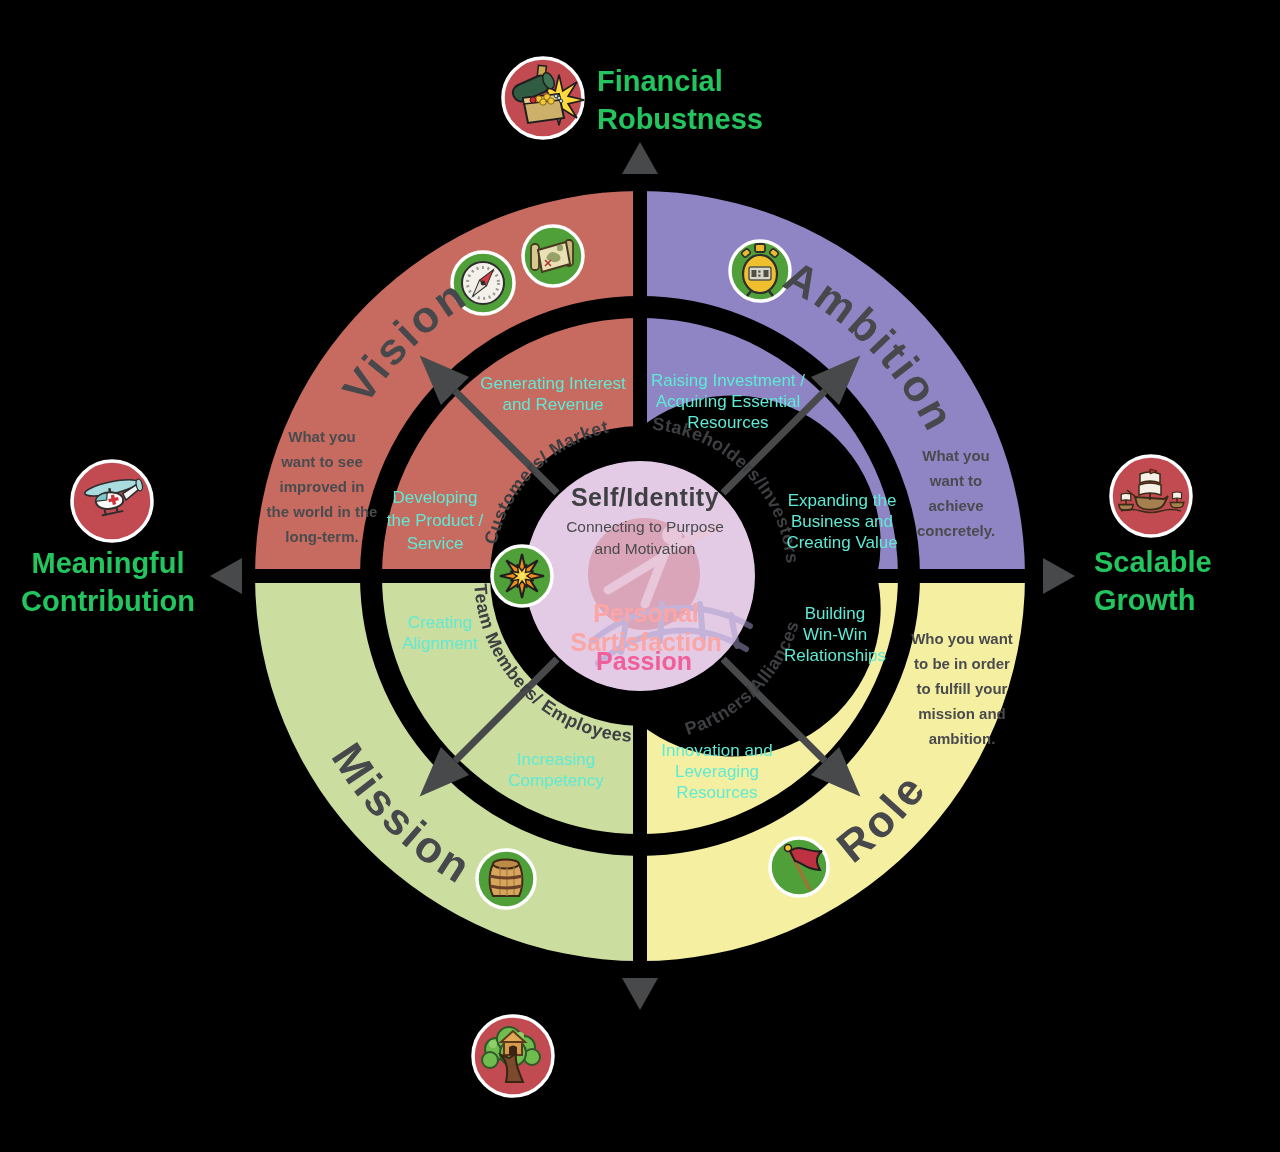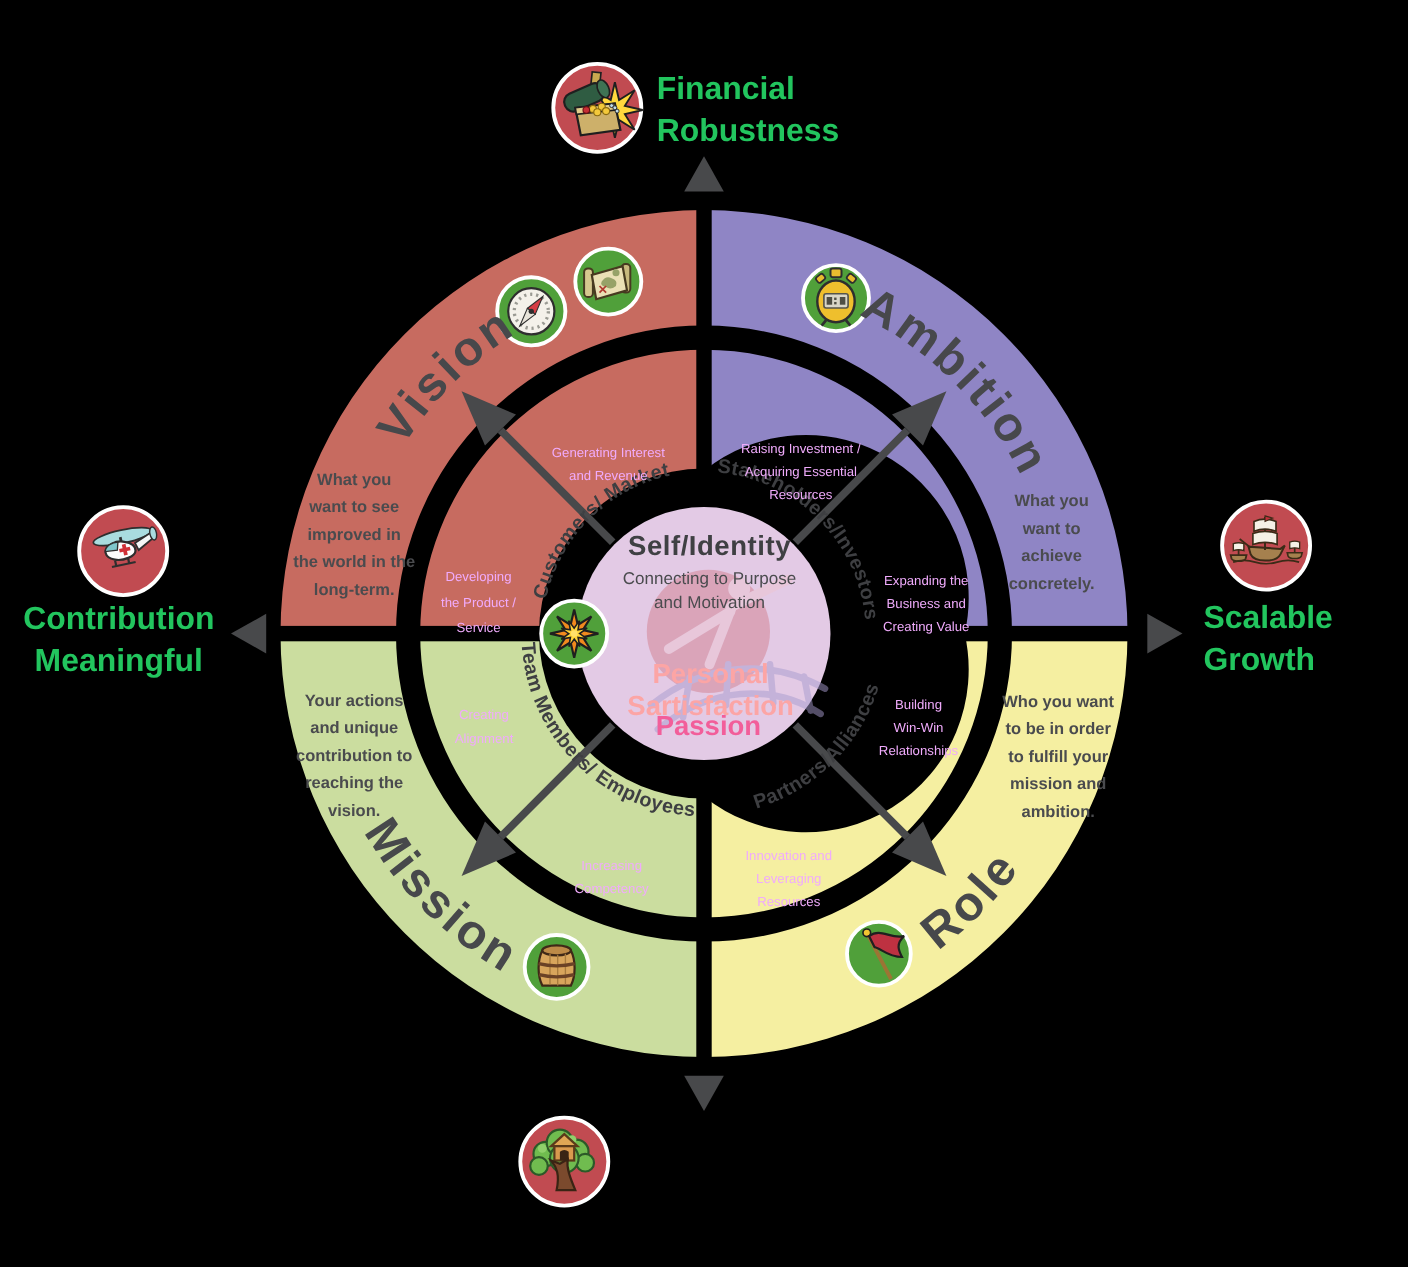--- a/index.html
+++ b/index.html
@@ -2,21 +2,21 @@
 <html><head>
 <meta charset="utf-8">
 <style>
   html,body{margin:0;padding:0;background:#000;}
   #stage{position:relative;width:1280px;height:1152px;background:#000;overflow:hidden;
          font-family:"Liberation Sans",sans-serif;color:#4D4E51;}
   #stage svg{position:absolute;left:0;top:0;}
   .txt{position:absolute;transform:translate(-50%,-50%);text-align:center;white-space:nowrap;}
   .txt span{display:block;}
   .desc{font-size:15px;font-weight:700;line-height:25px;color:#4A4B4E;}
-  .action{font-size:12px;font-weight:400;line-height:21px;color:#f0abfc;margin-top:28px;}
+  .action{font-size:17px;font-weight:400;line-height:21px;color:#5eead4;}
   .action.lh23{line-height:23px;}
   .outer-label{font-size:29px;font-weight:700;color:#22c55e;line-height:38px;}
   .left-anchor{transform:translate(0,-50%);text-align:left;}
   .center-title{font-size:25px;font-weight:700;letter-spacing:.5px;color:#3F4043;}
   .center-sub{font-size:15.5px;font-weight:400;line-height:22px;color:#4A4B4E;}
   .center-bold{font-size:25px;font-weight:700;line-height:29px;color:#fca5a5;}
   .passion{font-size:25px;font-weight:700;color:#F25E9A;}
   .qtitle-text{font-size:44px;font-weight:700;letter-spacing:3px;fill:#47484B;}
   .ringlabel-text{font-size:18px;font-weight:700;letter-spacing:.4px;fill:#3E3F42;}
   .gc{fill:#50A03A;stroke:#fff;stroke-width:3.5px;}
@@ -262,48 +262,41 @@
   <text class="ringlabel-text" text-anchor="middle">
     <textPath href="#arcLabelBottom" startOffset="75%" text-anchor="middle">Partners/Alliances</textPath>
   </text>
 </svg>
 
 <div class="txt outer-label left-anchor" style="left:597px;top:100px;">
   <span>Financial</span>
   <span>Robustness</span>
 </div>
 <div class="txt outer-label" style="left:108px;top:582px;">
+  <span>Meaningful</span>
   <span>Contribution</span>
-  <span>Meaningful</span>
 </div>
 <div class="txt outer-label left-anchor" style="left:1094px;top:581px;">
   <span>Scalable</span>
   <span>Growth</span>
 </div>
 
 <div class="txt desc" style="left:322px;top:486px;">
   <span>What you</span>
   <span>want to see</span>
   <span>improved in</span>
   <span>the world in the</span>
   <span>long-term.</span>
 </div>
 <div class="txt desc" style="left:956px;top:493px;">
   <span>What you</span>
   <span>want to</span>
   <span>achieve</span>
   <span>concretely.</span>
 </div>
-<div class="txt desc" style="left:322px;top:687px;">
-  <span>Your actions</span>
-  <span>and unique</span>
-  <span>contribution to</span>
-  <span>reaching the</span>
-  <span>vision.</span>
-</div>
 <div class="txt desc" style="left:962px;top:688px;">
   <span>Who you want</span>
   <span>to be in order</span>
   <span>to fulfill your</span>
   <span>mission and</span>
   <span>ambition.</span>
 </div>
 
 <div class="txt action" style="left:553px;top:394px;">
   <span>Generating Interest</span>

